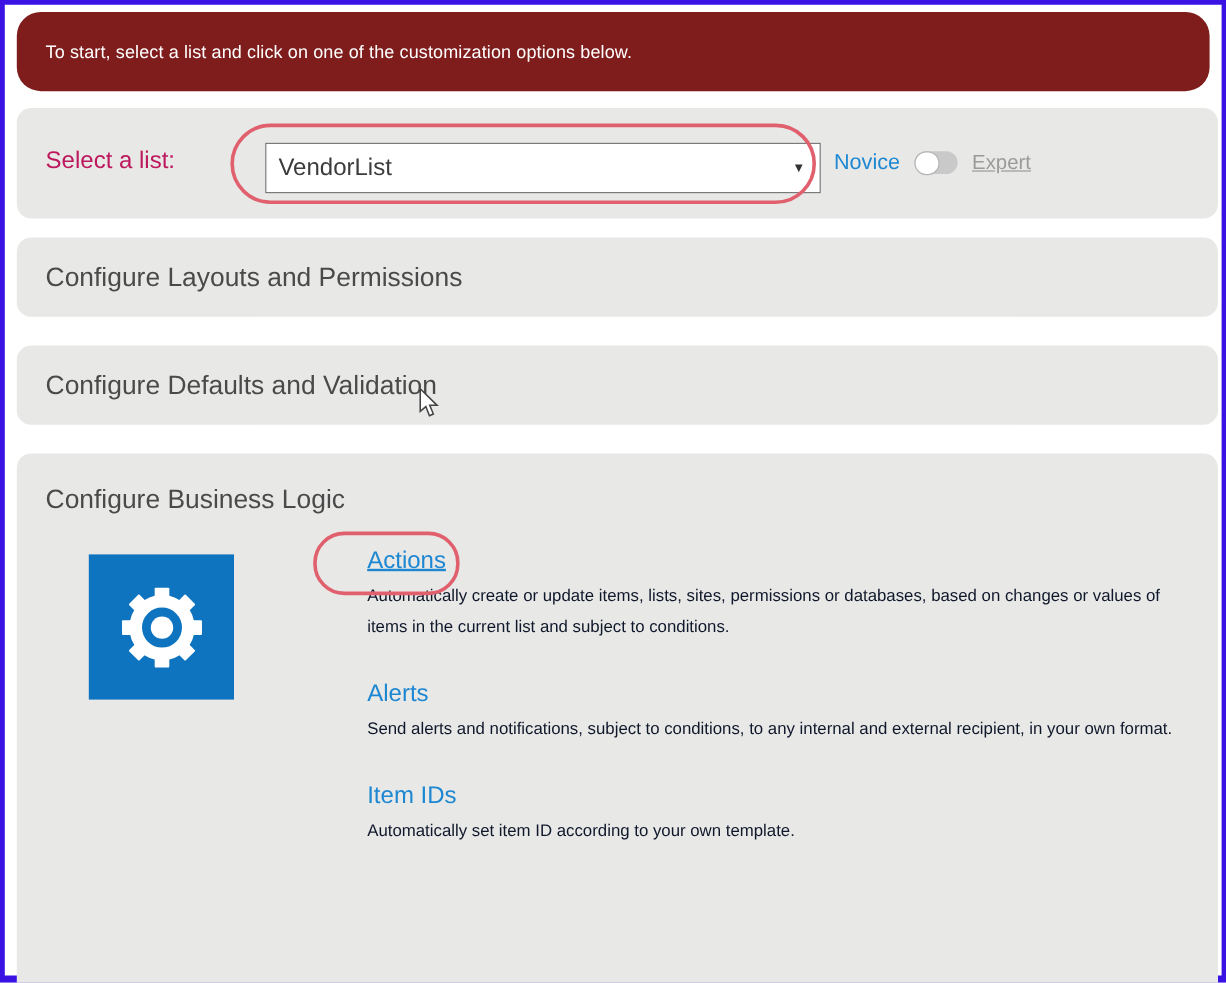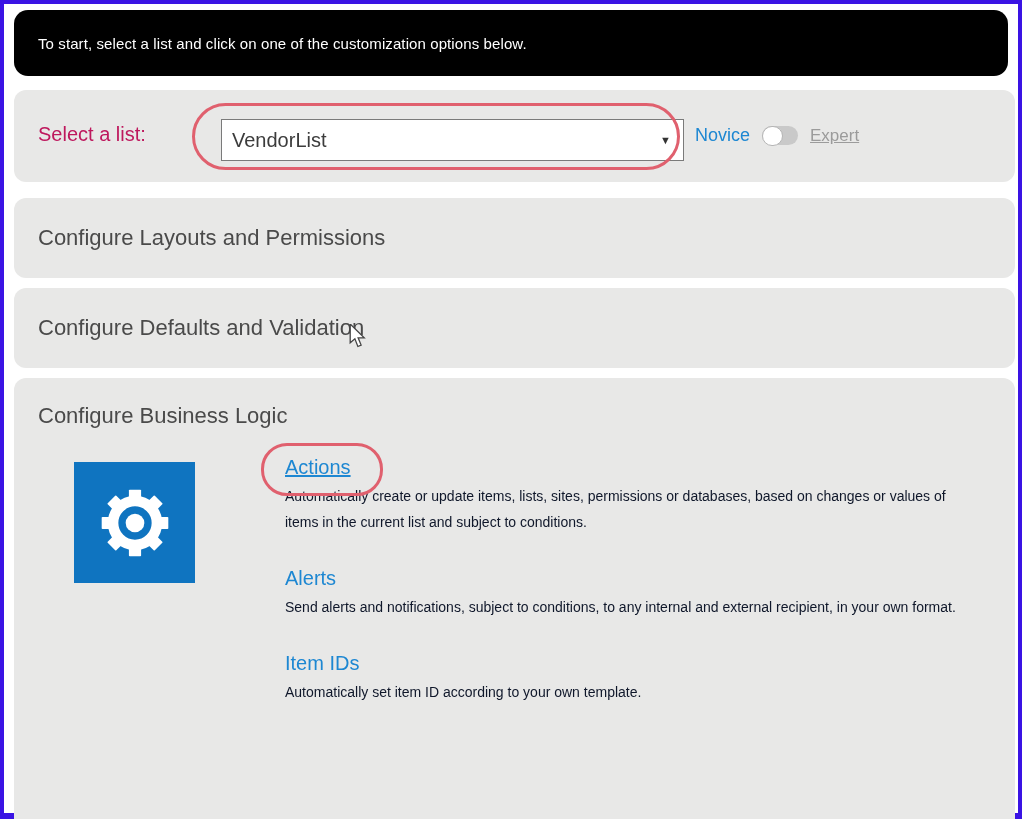--- a/index.html
+++ b/index.html
@@ -12,22 +12,22 @@
     position: relative;
     width: 1022px; height: 819px;
     background: #ffffff;
     border: 4px solid #3a13e4;
     border-bottom-width: 6px;
   }
   
   .banner {
     position: absolute; left: 10px; top: 6px;
     width: 994px; height: 66px;
-    background: #000000;
-    border-radius: 14px;
+    background: #7f1d1d;
+    border-radius: 20px;
     display: flex; align-items: center;
     padding-left: 24px;
   }
   .banner-text { color: #ffffff; font-size: 15px; letter-spacing: .1px; }
 
   
   .select-row {
     position: absolute; left: 10px; top: 86px;
     width: 1001px; height: 92px;
     background: #e8e8e7; border-radius: 12px;
@@ -59,21 +59,21 @@
   }
   .toggle .knob {
     position: absolute; left: 0px; top: -0.5px;
     width: 21px; height: 20px; background: #ffffff;
     border: 1px solid #b5b5b5; border-radius: 10px;
   }
 
   
   .section-bar {
     position: absolute; left: 10px;
-    width: 1001px; height: 80px;
+    width: 1001px; height: 66px;
     background: #e8e8e7; border-radius: 12px;
     display: flex; align-items: center; padding-left: 24px;
     cursor: pointer;
   }
   .section-bar.s1 { top: 194px; }
   .section-bar.s2 { top: 284px; }
   .section-title { font-size: 22px; color: #4a4a4a; }
 
   
   .panel {
@@ -84,21 +84,21 @@
   .panel-title {
     position: absolute; left: 24px; top: 25px;
     font-size: 22px; color: #4a4a4a;
   }
   .tile {
     position: absolute; left: 60px; top: 84px;
     width: 121px; height: 121px; background: #0f74c0;
     display: flex; align-items: center; justify-content: center;
   }
   .logic-col { position: absolute; left: 271px; top: 78px; width: 700px; }
-  .logic-item { margin-bottom: 32px; }
+  .logic-item { margin-bottom: 32px; margin-left: 21px; }
   .logic-link {
     display: inline-block; font-size: 20px; color: #1d87d2;
     text-decoration: none; cursor: pointer; margin-bottom: 4px;
   }
   .logic-link.underlined { text-decoration: underline; }
   .logic-desc {
     font-size: 14px; line-height: 26px; color: #0f172a; max-width: 686px;
   }
   .oval-actions { left: 247px; top: 65px; width: 122px; height: 53px; border-radius: 26px; }
 

